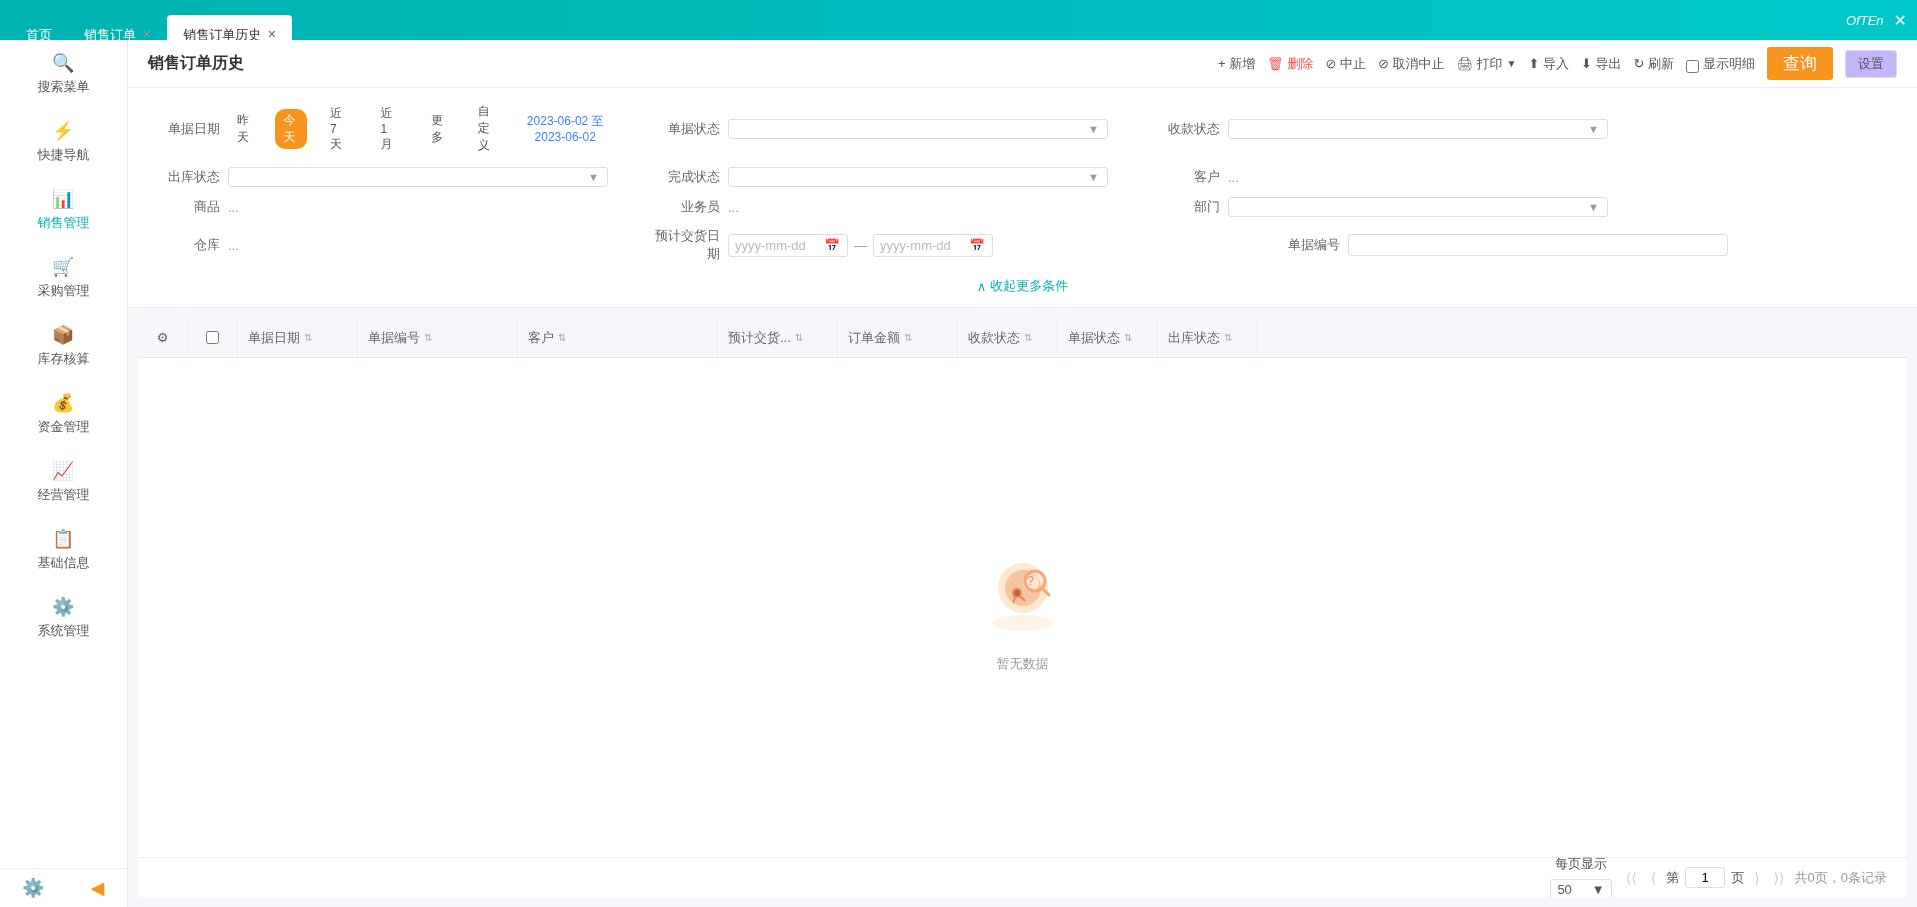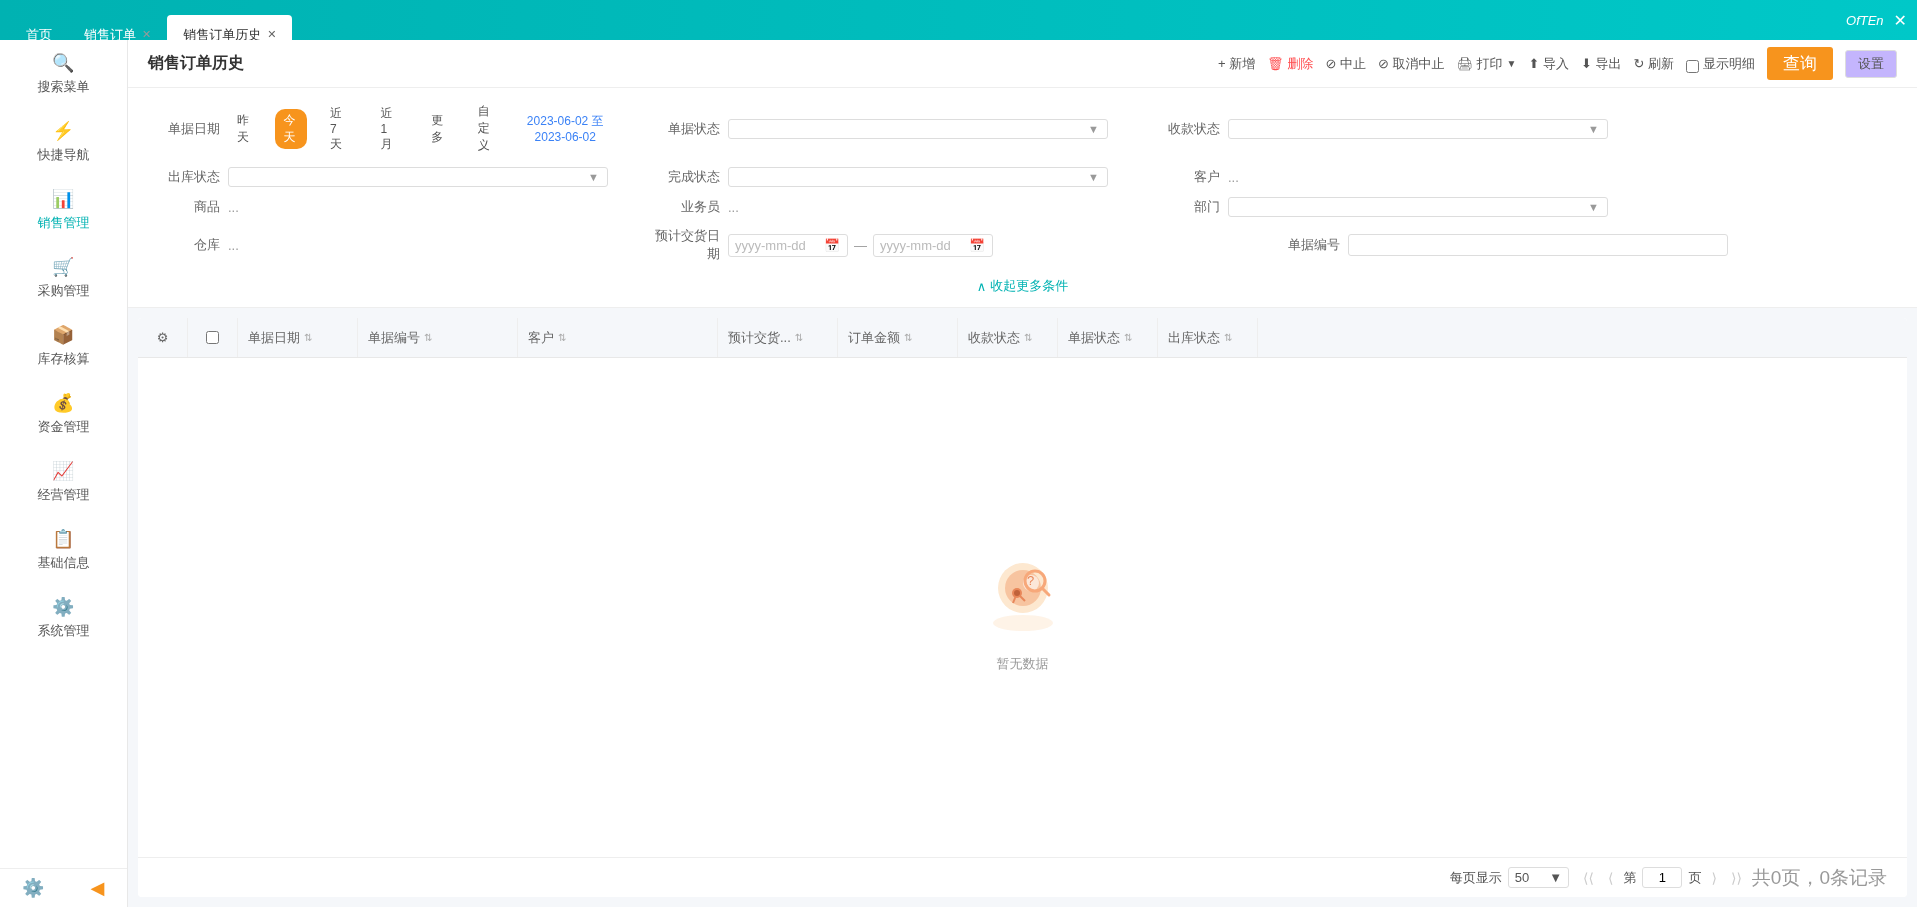--- a/index.html
+++ b/index.html
@@ -336,20 +336,21 @@
       justify-content: flex-end;
       padding: 0 20px;
       gap: 10px;
       flex-shrink: 0;
     }
     .per-page {
       display: flex;
       align-items: center;
       gap: 6px;
       color: #555;
+      flex-direction: column;
     }
     .per-page-select {
       border: 1px solid #ddd;
       border-radius: 3px;
       padding: 2px 6px;
       display: flex;
       align-items: flex-start;
       gap: 20px;
       cursor: pointer;
     }
@@ -369,21 +370,21 @@
     .page-input {
       border: 1px solid #ddd;
       border-radius: 3px;
       width: 40px;
       text-align: center;
       padding: 2px 4px;
       font-size: 13px;
     }
     .total-info {
       color: #999;
-      font-size: 19px;
+      font-size: 13px;
     }
   </style>
 </head>
 <body>
 
 <div class="top-bar">
   <div class="tab-item">
     <span>首页</span>
   </div>
   <div class="tab-item">

